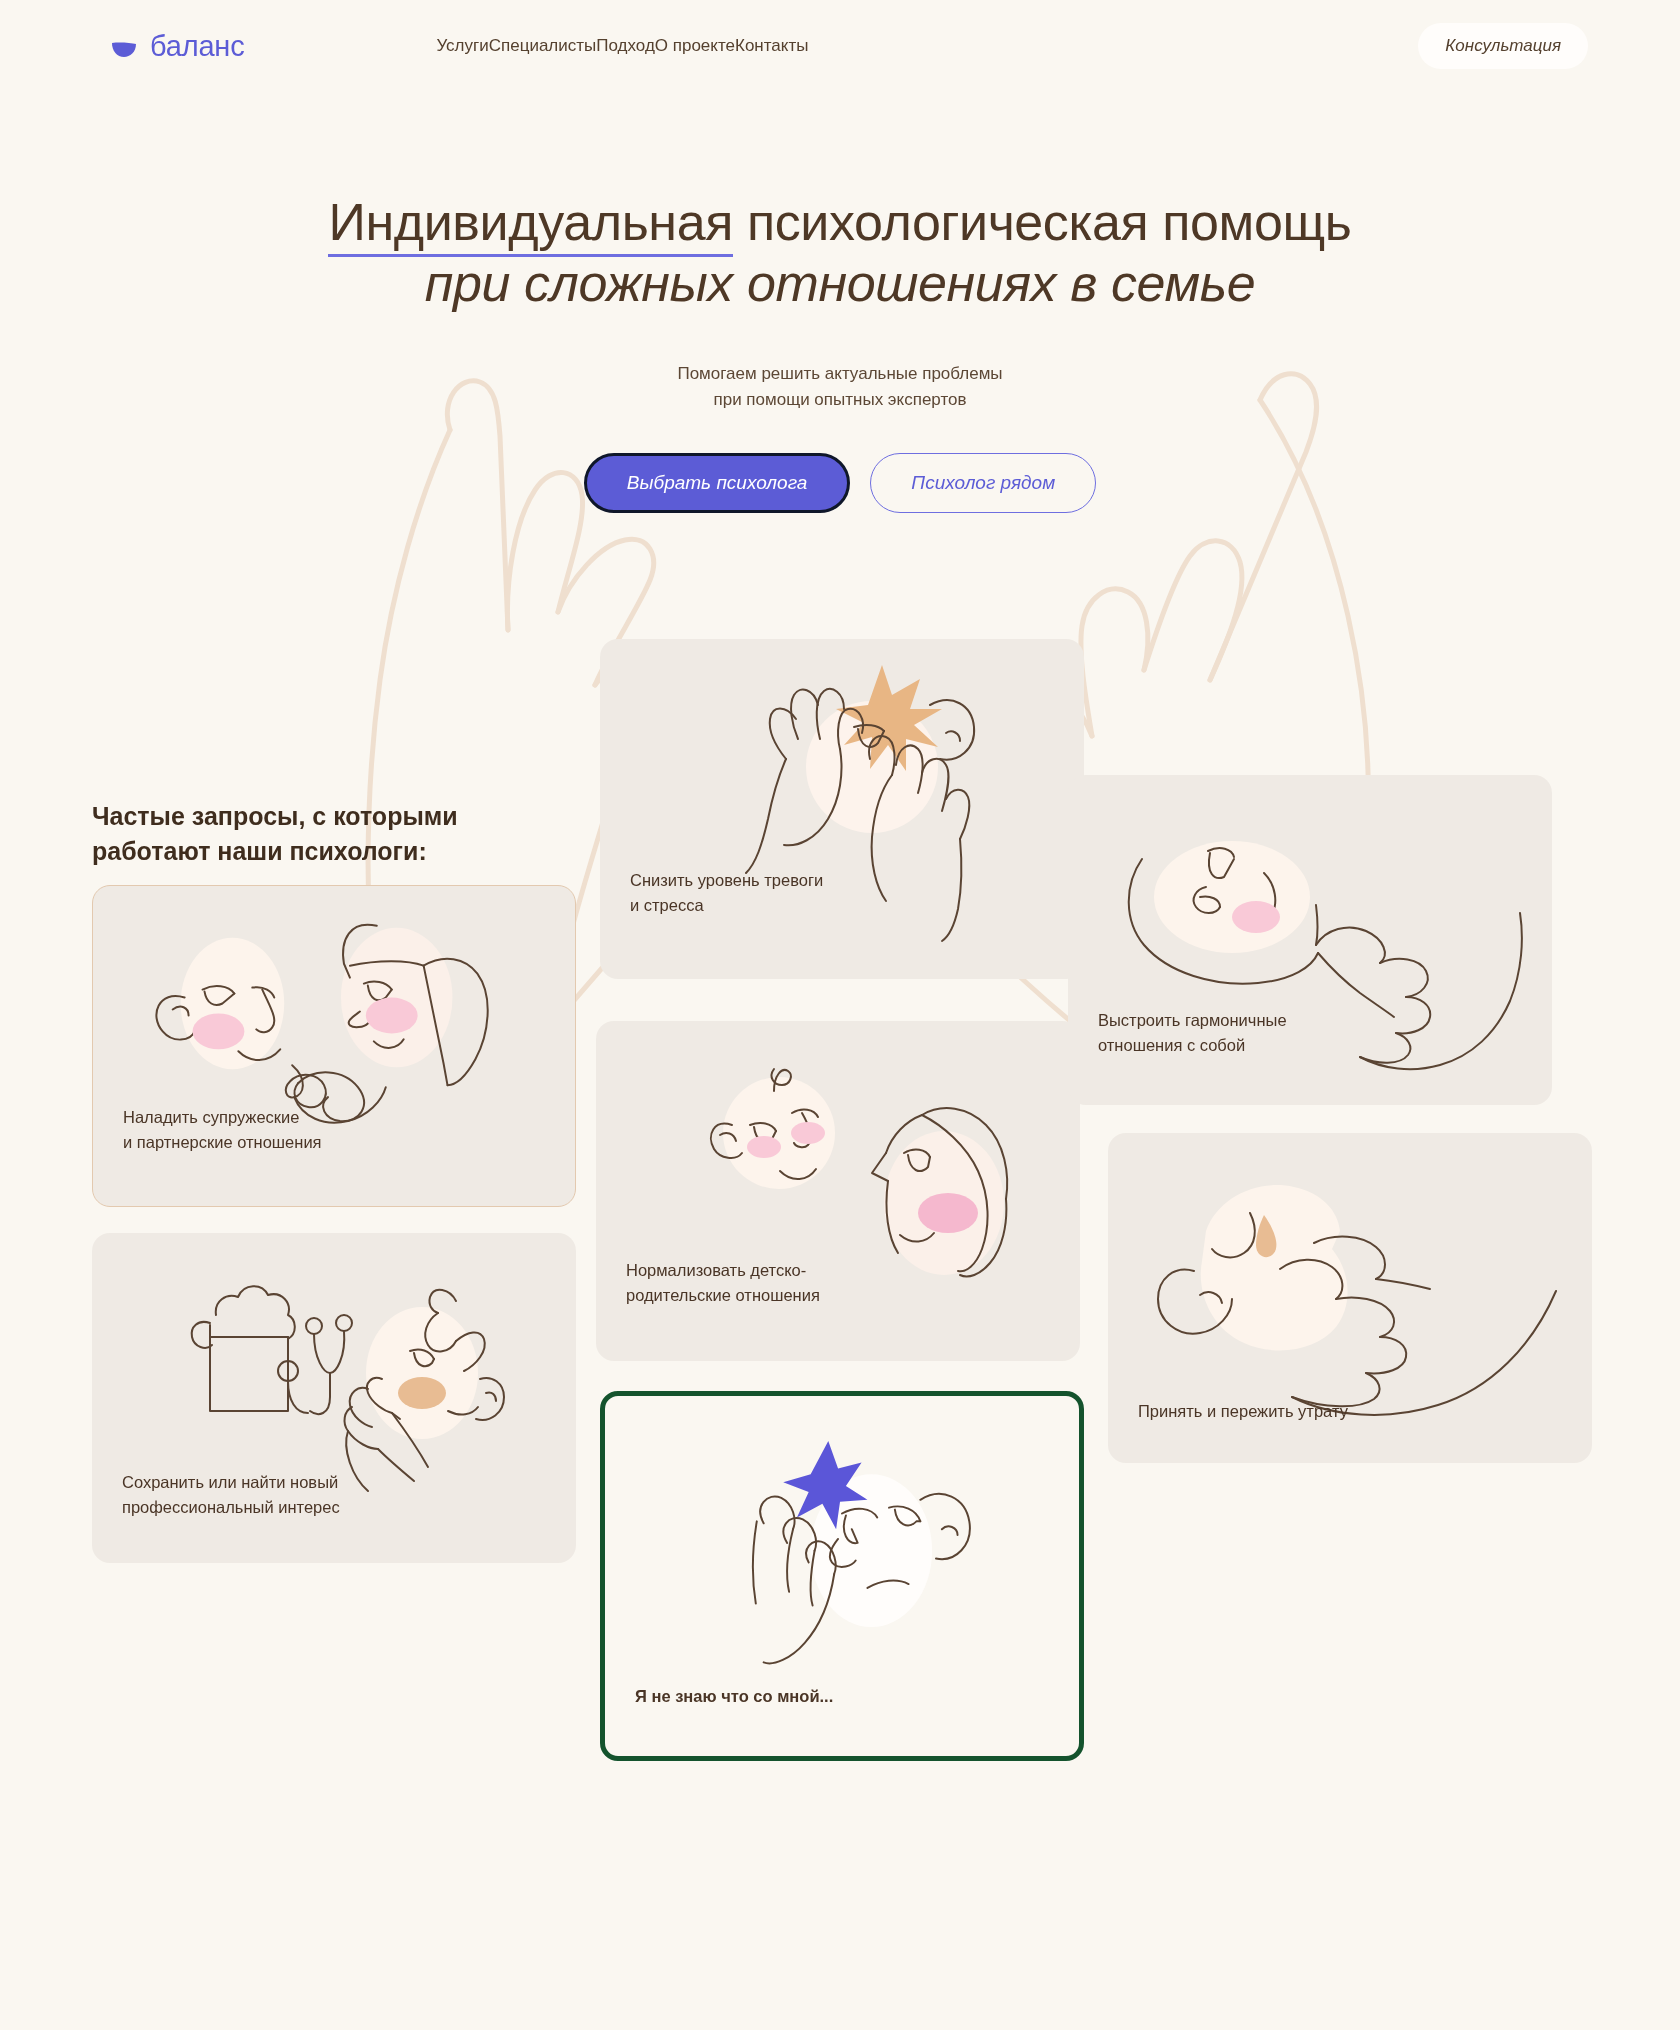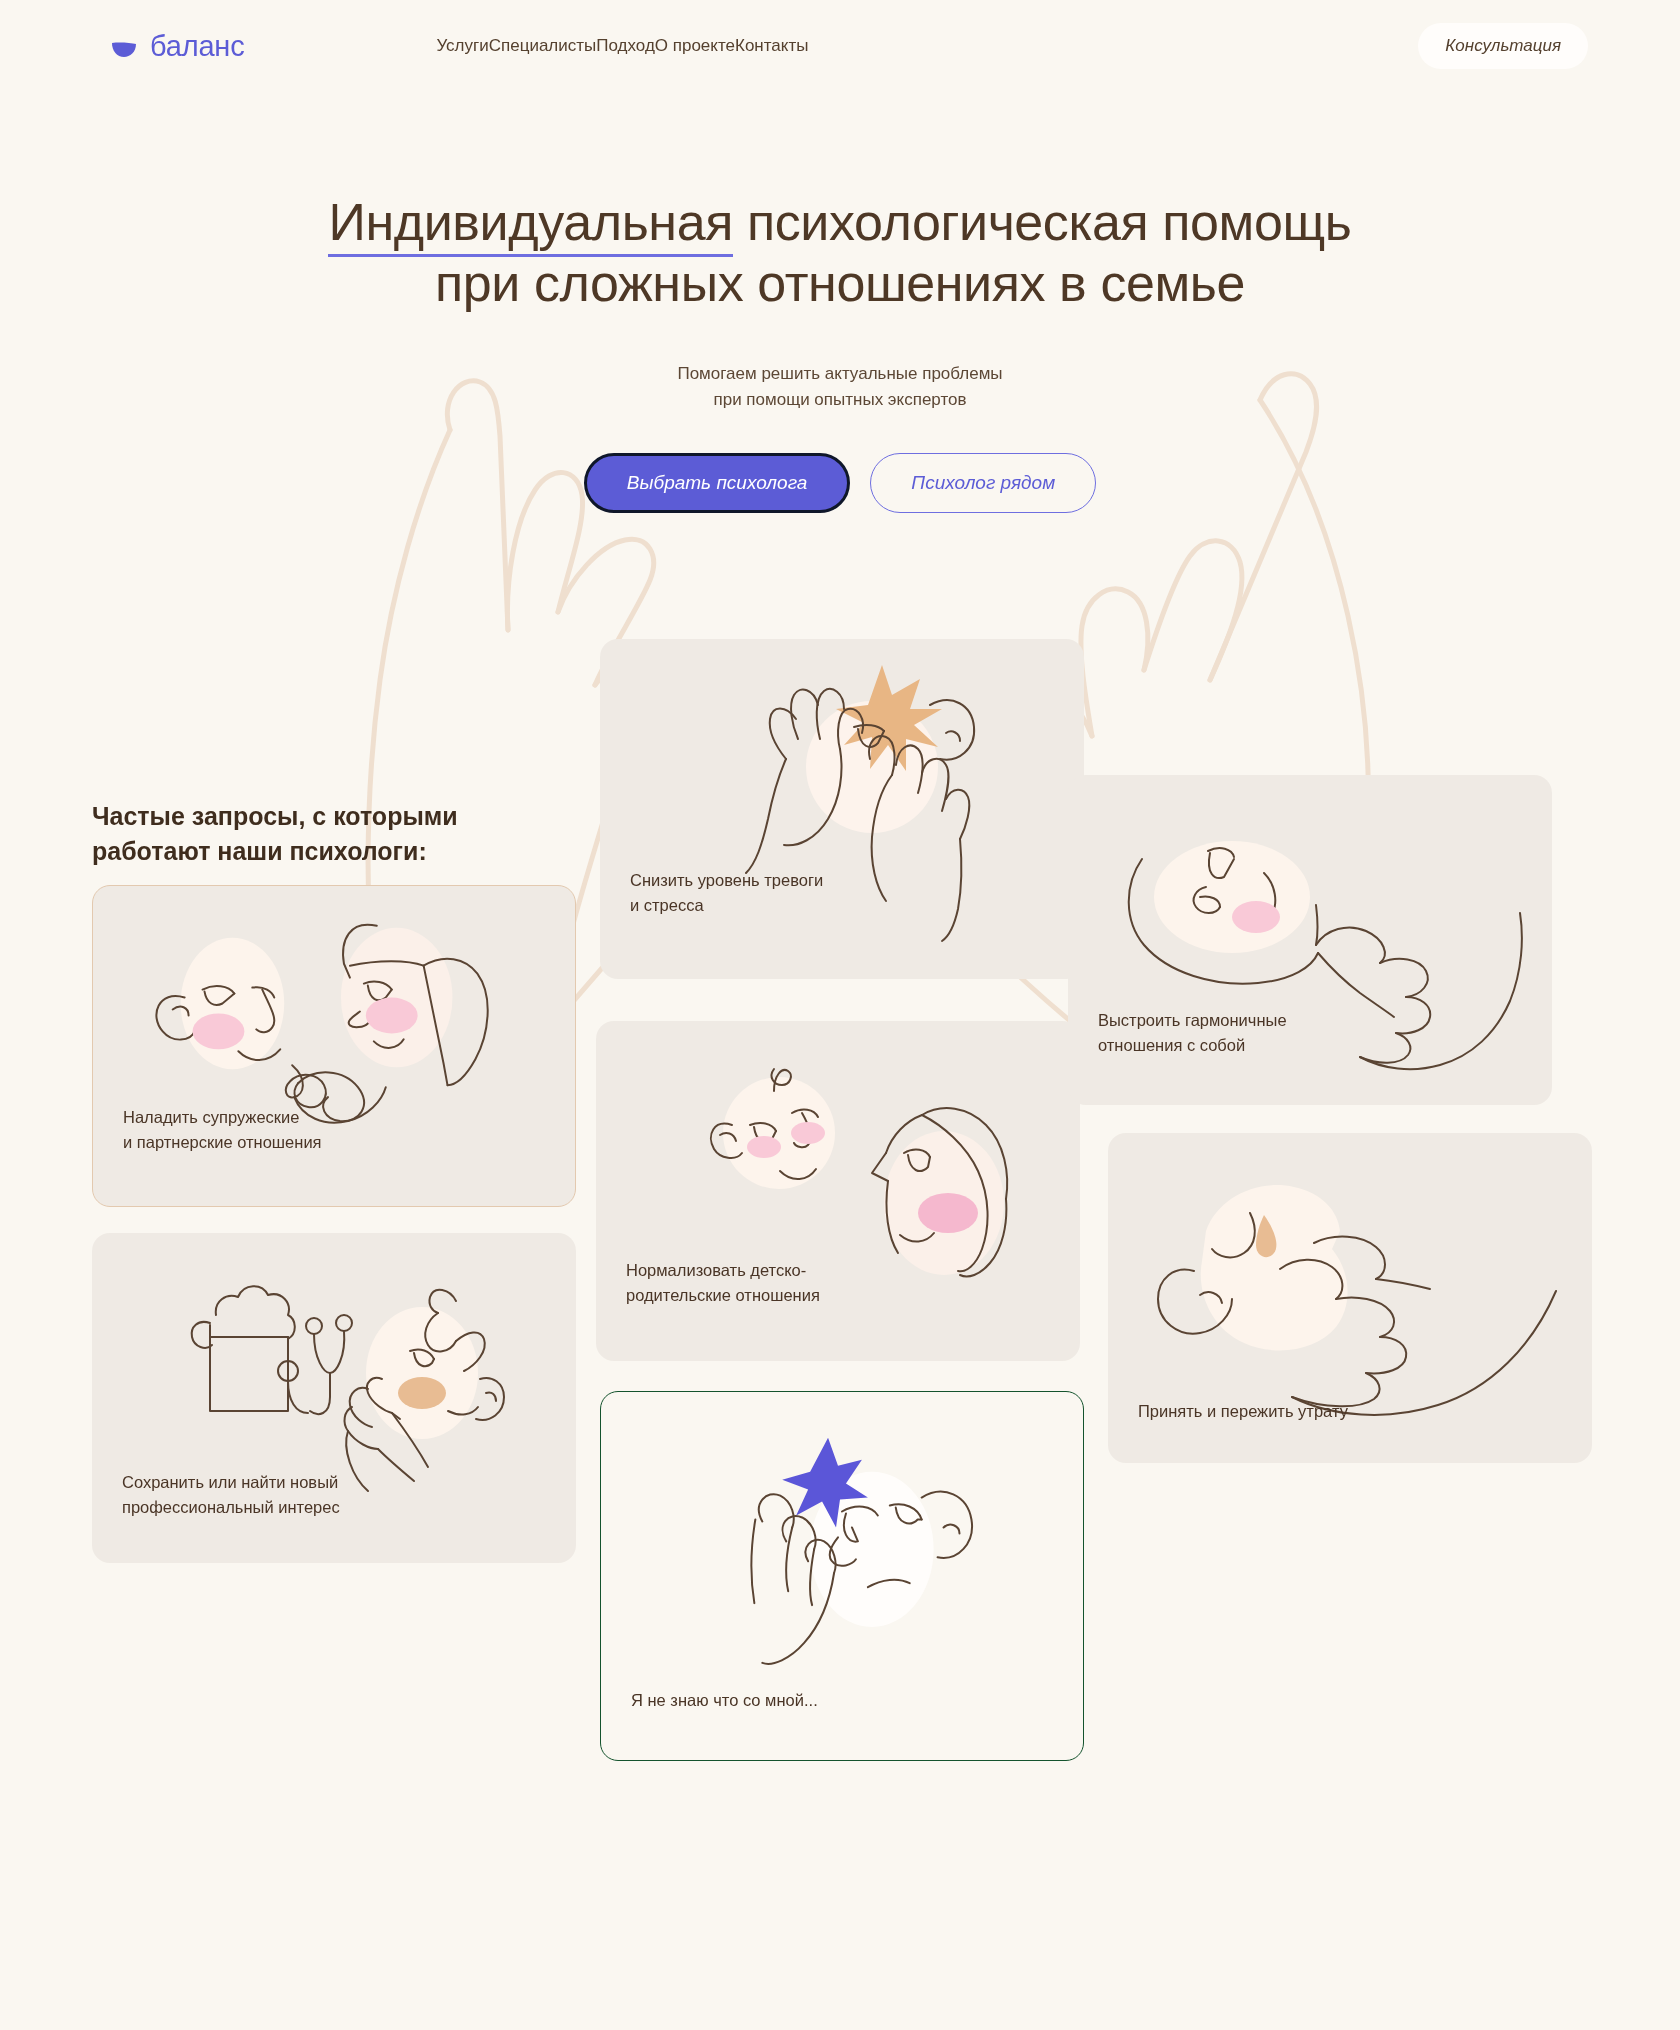--- a/index.html
+++ b/index.html
@@ -99,20 +99,21 @@
     color: #4E3826;
     max-width: 1120px;
     margin: 0 auto;
     letter-spacing: -0.4px;
   }
   .hl-underline {
     border-bottom: 3px solid #6E6EE0;
     padding-bottom: 3px;
   }
   .hl-italic {
+    font-style: italic;
   }
 
   .hero-sub {
     margin-top: 46px;
     font-size: 17px;
     line-height: 1.55;
     color: #5C4735;
   }
 
   .hero-actions {
@@ -166,21 +167,22 @@
     position: absolute;
     background: #EFEAE4;
     border-radius: 18px;
     overflow: hidden;
   }
   .card.bordered {
     border: 1px solid #E3C9AF;
   }
   .card.plain-bg {
     background: #FAF7F1;
-    border: 1px solid #14532d;
+    border: 5px solid #14532d;
+    font-weight: bold;
   }
 
   .card-label {
     position: absolute;
     font-size: 16.5px;
     line-height: 1.5;
     color: #4A3526;
     white-space: pre-line;
   }
 

